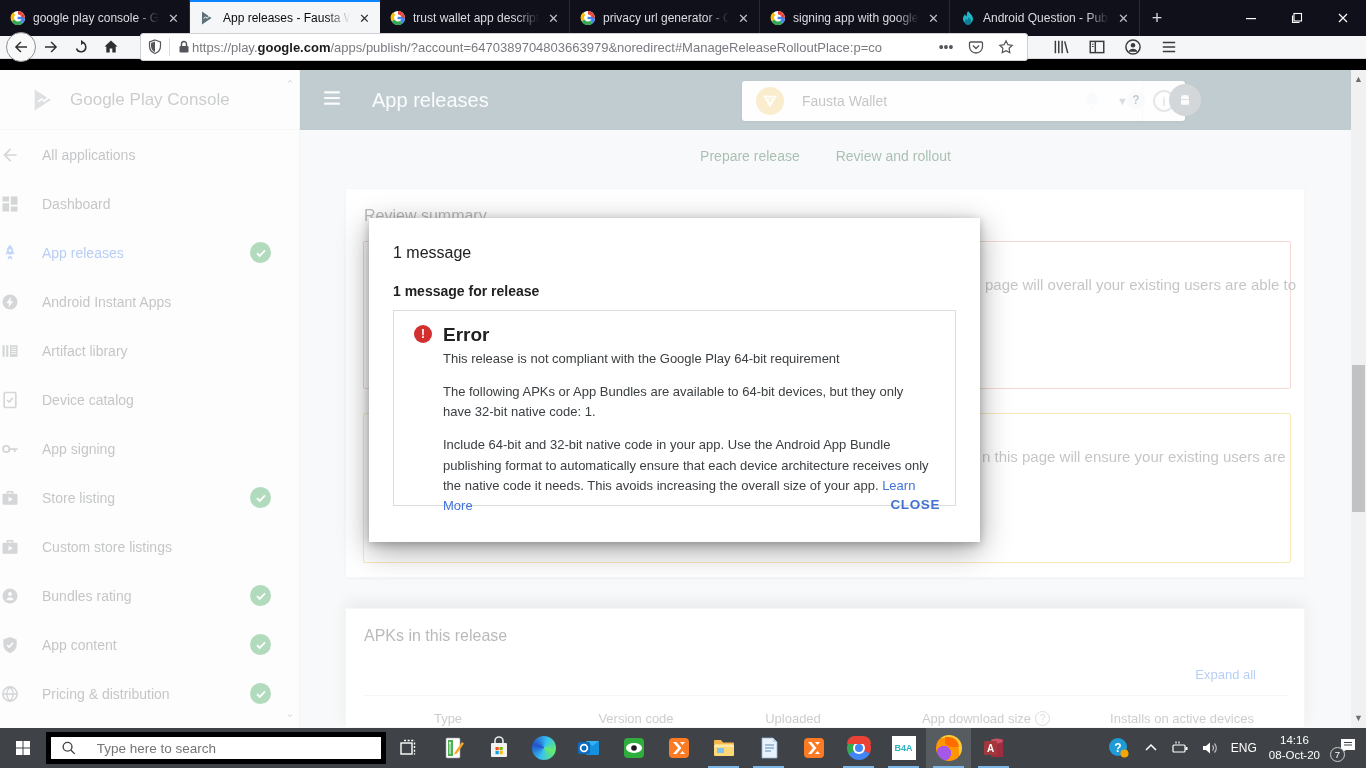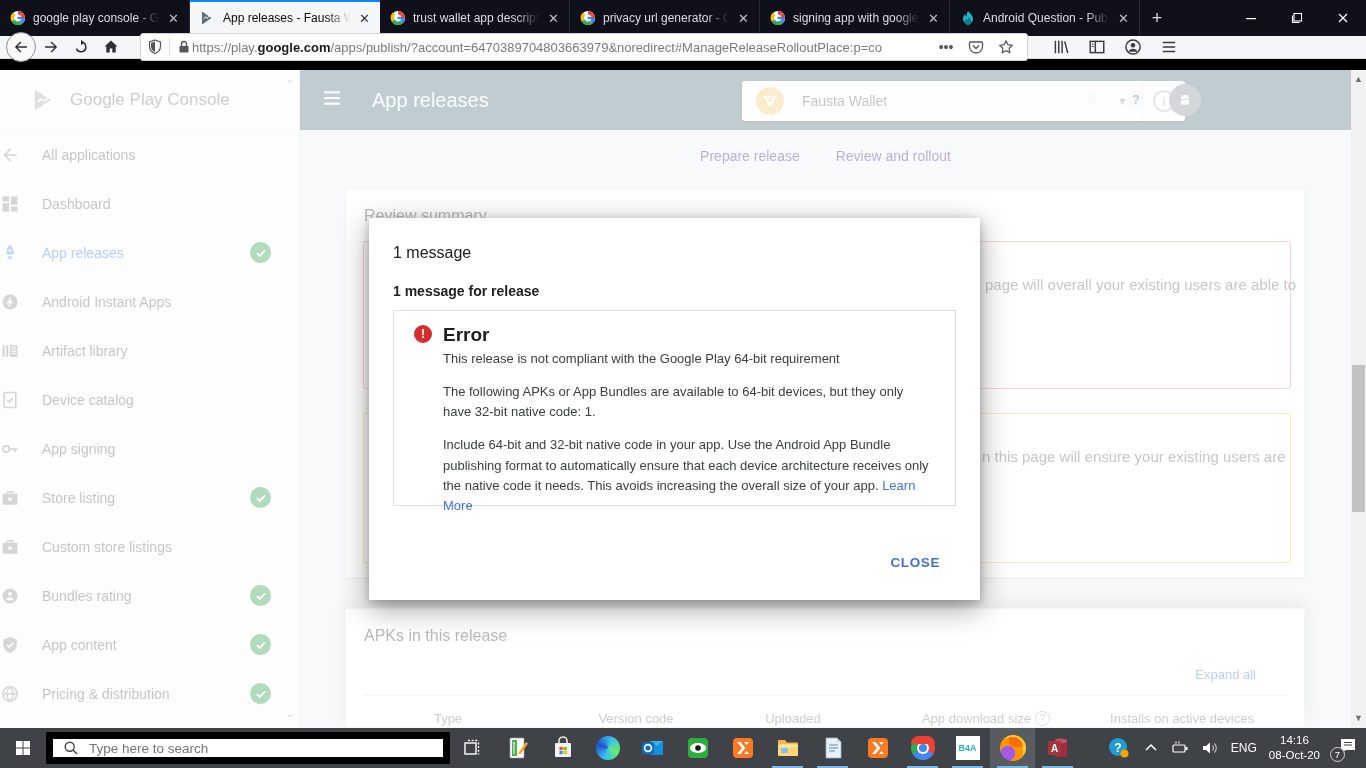--- a/index.html
+++ b/index.html
@@ -48,54 +48,54 @@
   .page-title { color:#f4f7f8; font-size:20px; margin-left:26px; }
   .app-select { position:absolute; left:442px; top:11px; width:443px; height:40px; background:#fdfdfd; border-radius:3px; display:flex; align-items:center; box-shadow:0 1px 2px rgba(0,0,0,.18); cursor:pointer; }
   .app-logo { width:28px; height:28px; border-radius:50%; background:#f2cf79; margin-left:14px; display:flex; align-items:center; justify-content:center; }
   .app-name { margin-left:18px; color:#5f6368; font-size:14px; flex:1; }
   .caret { color:#9aa0a6; font-size:11px; margin-right:14px; }
   .app-sep { width:1px; height:40px; background:#ececec; }
   .info-circ { width:22px; height:22px; border:2px solid #b9bdc1; border-radius:50%; color:#b9bdc1; font-size:13px; display:flex; align-items:center; justify-content:center; margin:0 10px; font-weight:bold; }
   .hdr-ico { color:#eef2f4; margin-left:22px; width:22px; height:22px; cursor:pointer; }
   .avatar { width:32px; height:32px; border-radius:50%; background:#8a9499; margin-left:22px; display:flex; align-items:center; justify-content:center; cursor:pointer; }
 
-  .steps { position:absolute; top:60px; left:300px; width:1051px; height:52px; display:flex; align-items:center; justify-content:center; gap:36px; color:#4c1d95; font-size:14px; }
+  .steps { position:absolute; top:60px; left:300px; width:1051px; height:52px; display:flex; align-items:center; justify-content:center; gap:36px; color:#14532d; font-size:14px; }
 
   .card { position:absolute; background:#fff; border:1px solid #e6e6e6; box-shadow:0 1px 2px rgba(0,0,0,.08); }
   .card h2 { font-size:16px; font-weight:normal; color:#424242; padding:18px 0 0 18px; }
   .warnbox { position:absolute; left:17px; width:928px; border:1px solid; border-radius:2px; }
   .fragment { position:absolute; color:#5f6368; font-size:15px; white-space:nowrap; }
 
   .apk-expand { position:absolute; right:48px; top:58px; color:#3b78e7; font-size:13px; cursor:pointer; }
   .apk-divider { position:absolute; left:17px; right:17px; top:86px; height:1px; background:#e4e4e4; }
   .apk-col { position:absolute; top:102px; color:#757575; font-size:13px; transform:translateX(-50%); white-space:nowrap; display:flex; align-items:center; gap:4px; }
   .qcirc { width:15px; height:15px; border:1px solid #9e9e9e; border-radius:50%; font-size:10px; display:inline-flex; align-items:center; justify-content:center; color:#9e9e9e; }
 
   
   .overlay { position:absolute; inset:0; background:rgba(255,255,255,.63); z-index:5; }
-  .modal { position:absolute; left:369px; top:148px; width:611px; height:382px; background:#fff; z-index:10; box-shadow:0 8px 28px rgba(0,0,0,.38), 0 2px 8px rgba(0,0,0,.22); }
+  .modal { position:absolute; left:369px; top:148px; width:611px; height:324px; background:#fff; z-index:10; box-shadow:0 8px 28px rgba(0,0,0,.38), 0 2px 8px rgba(0,0,0,.22); }
   .modal-title { font-size:16px; color:#212121; padding:26px 0 0 24px; }
   .modal-sub { font-size:14px; font-weight:bold; color:#212121; padding:21px 0 0 24px; }
   .errbox { position:absolute; left:24px; top:92px; width:563px; height:196px; border:1px solid #dadce0; }
   .err-ico { position:absolute; left:20px; top:14px; width:18px; height:18px; border-radius:50%; background:#d32f2f; color:#fff; font-size:12px; font-weight:bold; display:flex; align-items:center; justify-content:center; }
   .err-label { position:absolute; left:49px; top:13px; font-size:19px; font-weight:bold; color:#212121; }
   .err-body { position:absolute; left:49px; top:38px; width:492px; font-size:13px; color:#3c4043; line-height:1.55; }
   .err-body p { margin-bottom:13px; }
   .lnk { color:#4273db; cursor:pointer; }
   .close-btn { position:absolute; right:40px; bottom:30px; color:#4272d1; font-weight:bold; font-size:13.5px; letter-spacing:.6px; cursor:pointer; }
 
   
   .pagescroll { position:absolute; right:0; top:0; width:15px; height:658px; background:#f1f1f1; z-index:8; }
   .pagescroll .arrow { position:absolute; left:0; width:15px; height:15px; color:#6f6f6f; font-size:9px; text-align:center; line-height:15px; }
   .thumb { position:absolute; left:1px; top:295px; width:13px; height:147px; background:#c2c2c2; }
 
   
   .taskbar { position:absolute; bottom:0; left:0; width:1366px; height:40px; background:#3f4347; display:flex; align-items:center; z-index:20; }
   .startbtn { width:46px; height:40px; display:flex; align-items:center; justify-content:center; cursor:pointer; }
-  .searchbox { width:404px; height:32px; background:#fff; border:7px solid #000000; display:flex; align-items:center; gap:10px; padding:0 10px; }
+  .searchbox { width:340px; height:32px; background:#fff; border:5px solid #000000; display:flex; align-items:center; gap:20px; padding:0 10px; }
   .searchbox input { border:none; outline:none; font-size:13.5px; color:#3c3c3c; width:280px; font-family:"Liberation Sans",sans-serif; background:transparent; }
   .tb-ico { width:45px; height:40px; display:flex; align-items:center; justify-content:center; position:relative; cursor:pointer; }
   .tb-ico.running::after { content:""; position:absolute; bottom:0; left:7px; right:7px; height:2.5px; background:#7db7e8; }
   .tb-ico.activeapp { background:#575c61; }
   .tray { margin-left:auto; display:flex; align-items:center; gap:12px; padding-right:8px; color:#fff; }
   .clock { font-size:11.5px; text-align:center; line-height:1.3; cursor:default; }
   .eng { font-size:12px; cursor:default; }
 
   .ic16 { width:16px; height:16px; } .ic18 { width:18px; height:18px; } .ic20 { width:20px; height:20px; } .ic24 { width:24px; height:24px; } .ic28 { width:28px; height:28px; }
 </style>

